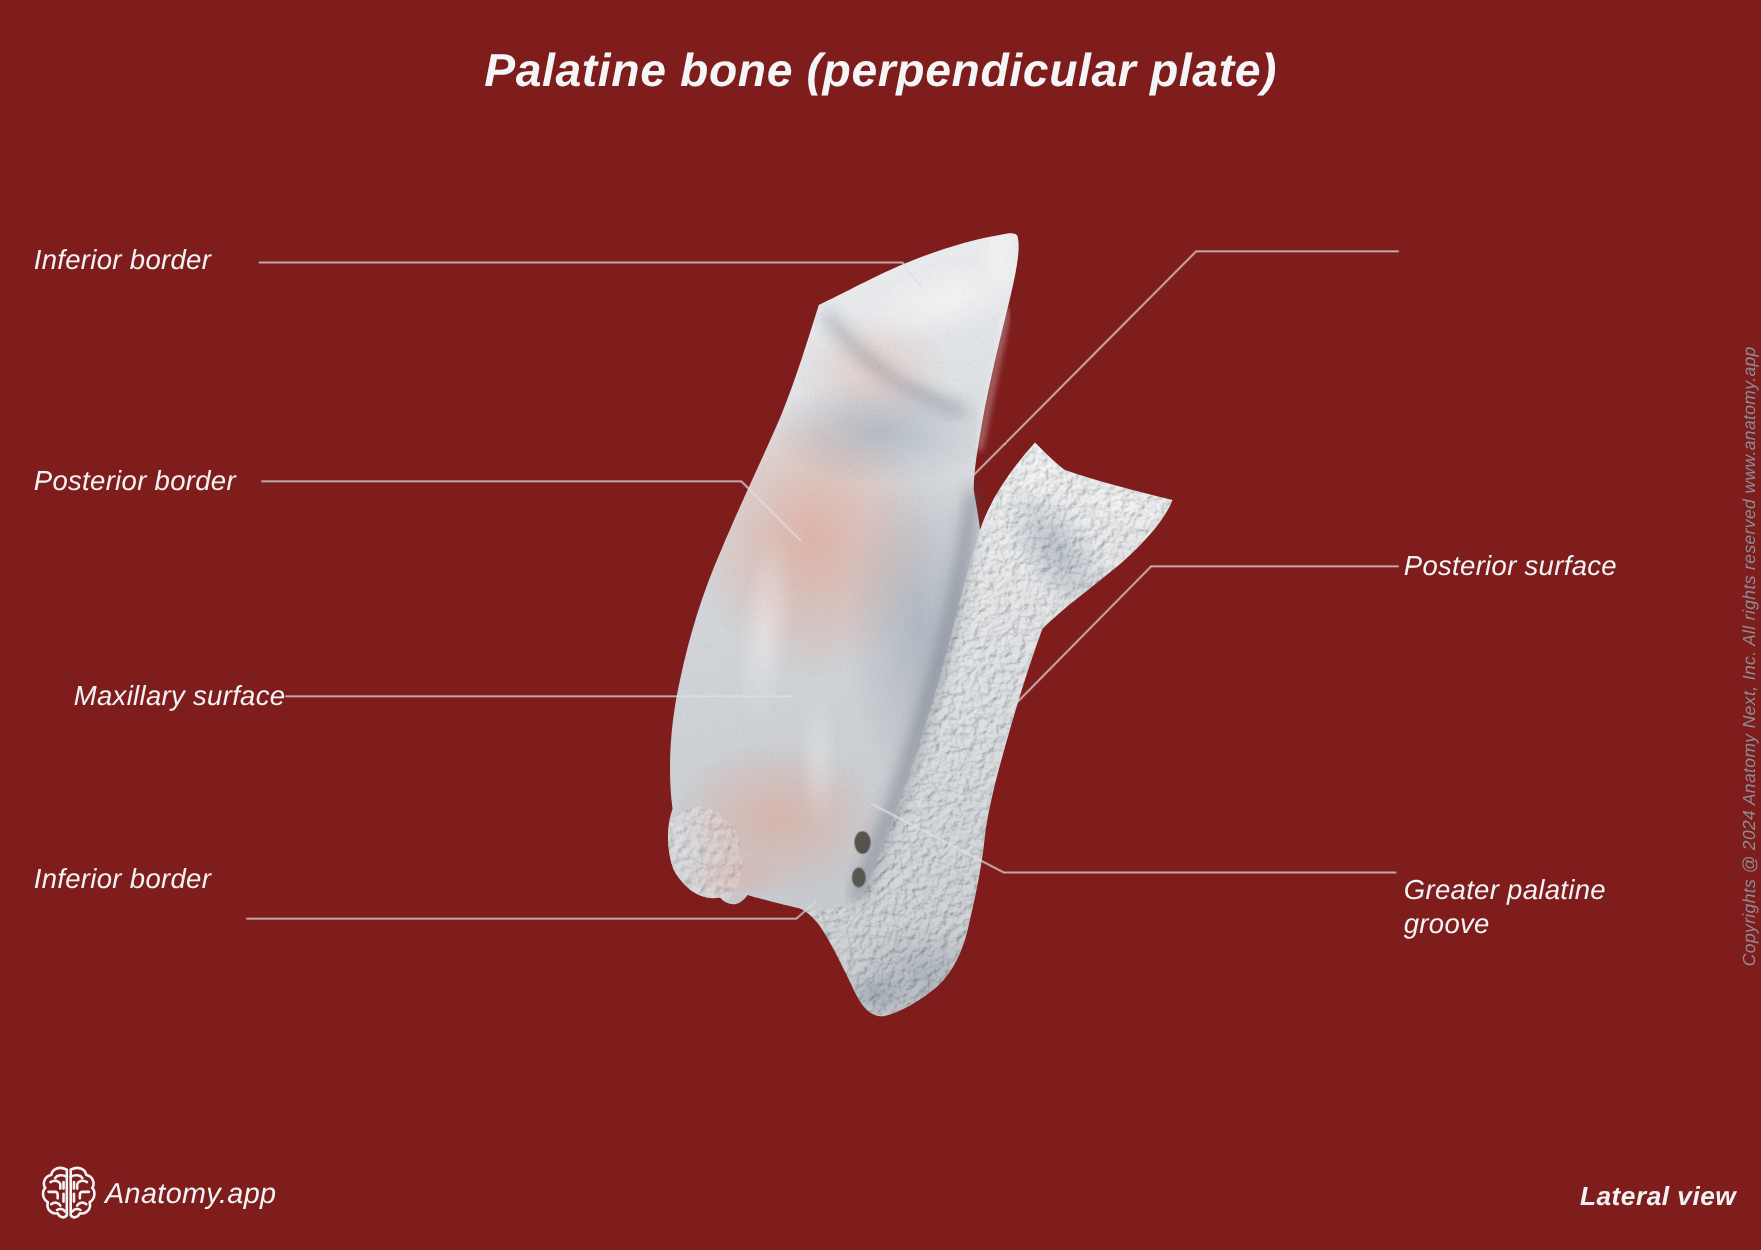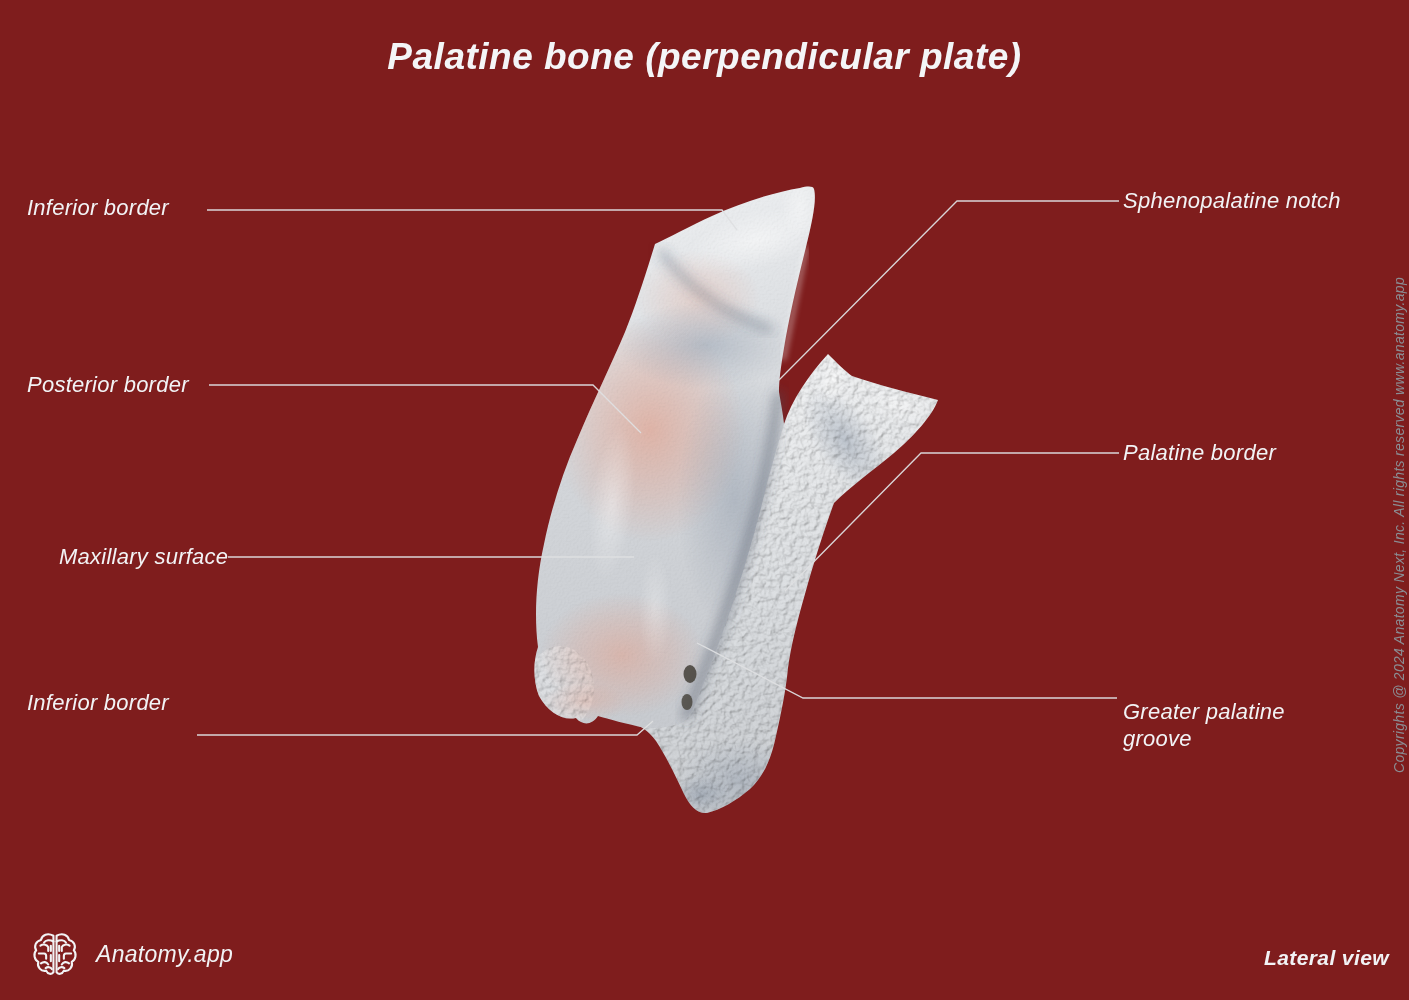--- a/index.html
+++ b/index.html
@@ -23,21 +23,21 @@
   .l-inf{left:27px;top:689px;}
   .r-sphe{left:1123px;top:187px;}
   .r-post{left:1123px;top:439px;}
   .r-great{left:1123px;top:686px;margin-top:12px;}
   .copyright{
     position:absolute;right:2px;top:525px;color:#8b8d93;font-size:14px;
     letter-spacing:.3px;white-space:nowrap;
     writing-mode:vertical-rl;transform:translateY(-50%) rotate(180deg);
   }
   .footer-brand{
-    position:absolute;left:30px;top:929px;display:flex;align-items:center;gap:16px;
+    position:absolute;left:30px;top:929px;display:flex;align-items:center;gap:4px;
   }
   .brand-logo{width:50px;height:50px;display:block;}
   .brand-name{color:#f2f3f5;font-size:23px;font-weight:400;letter-spacing:.3px;}
   .view-label{
     position:absolute;left:0;right:20px;top:946px;text-align:right;
     color:#f2f3f5;font-size:21px;font-weight:700;letter-spacing:.4px;
   }
 </style>
 </head>
 <body>
@@ -193,22 +193,21 @@
       <polyline points="1117,698 803,698 697,643"></polyline>
     </g>
   </svg>
 
   <h1 class="page-title">Palatine bone (perpendicular plate)</h1>
 
   <div class="label l-sup">Inferior border</div>
   <div class="label l-ant">Posterior border</div>
   <div class="label l-max">Maxillary surface</div>
   <div class="label l-inf">Inferior border</div>
-  <div class="label r-sphe">Sphenopalatine notch</div>
-  <div class="label r-post">Palatine border</div>
+  <div class="label r-post">Posterior surface</div>
   <div class="label r-great wrap">Greater palatine groove</div>
 
   <div class="copyright">Copyrights @ 2024 Anatomy Next, Inc. All rights reserved www.anatomy.app</div>
 
   <div class="footer-brand">
     <svg class="brand-logo" viewBox="0 0 48 48" xmlns="http://www.w3.org/2000/svg" fill="none" stroke="#f2f3f5" stroke-width="2" stroke-linecap="round" stroke-linejoin="round">
       <g id="brainHalf">
         <path d="M22.5 6.5 C17 3.5 11.5 5.5 10.5 10.5 C5.5 11.5 3.5 17 6 20.5 C3 23.5 4 29.5 8 31.5 C6.5 36.5 10.5 41 15.5 40 C17 43.5 21 44 22.5 41.5 L22.5 6.5 Z"></path>
         <path d="M22.5 12 C19 10 15 10.5 13.5 13"></path>
         <path d="M10 16 C13 14 16.5 15 17.5 17.5 L17.5 21"></path>

